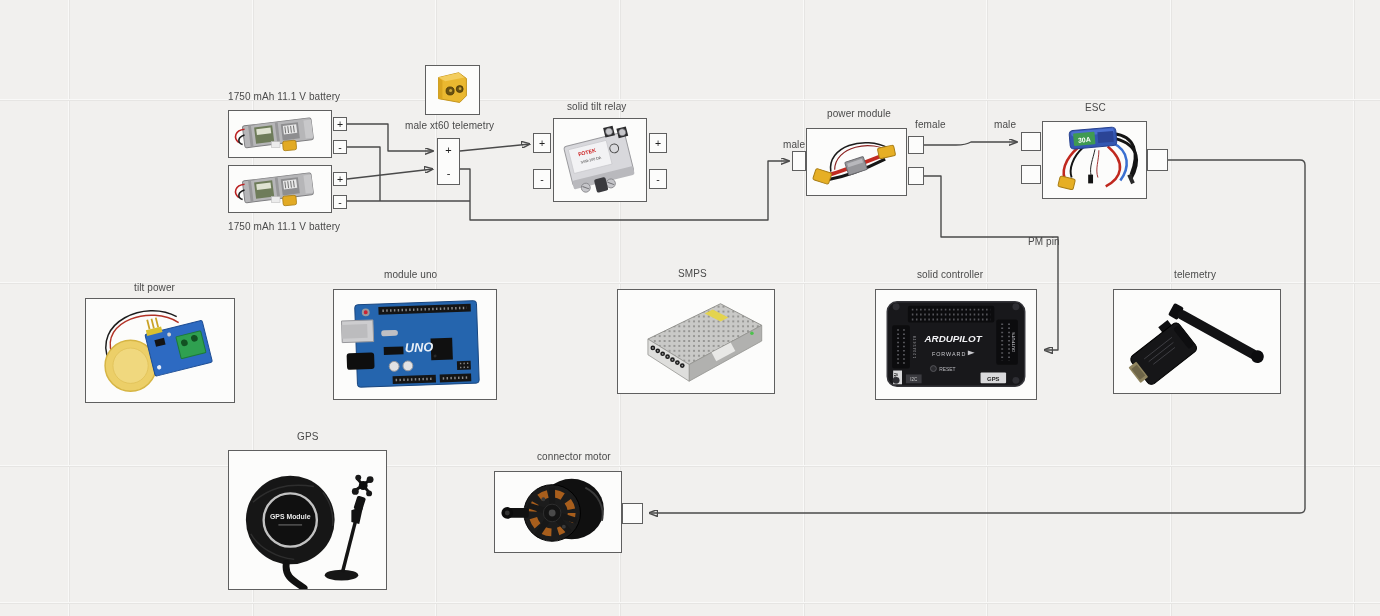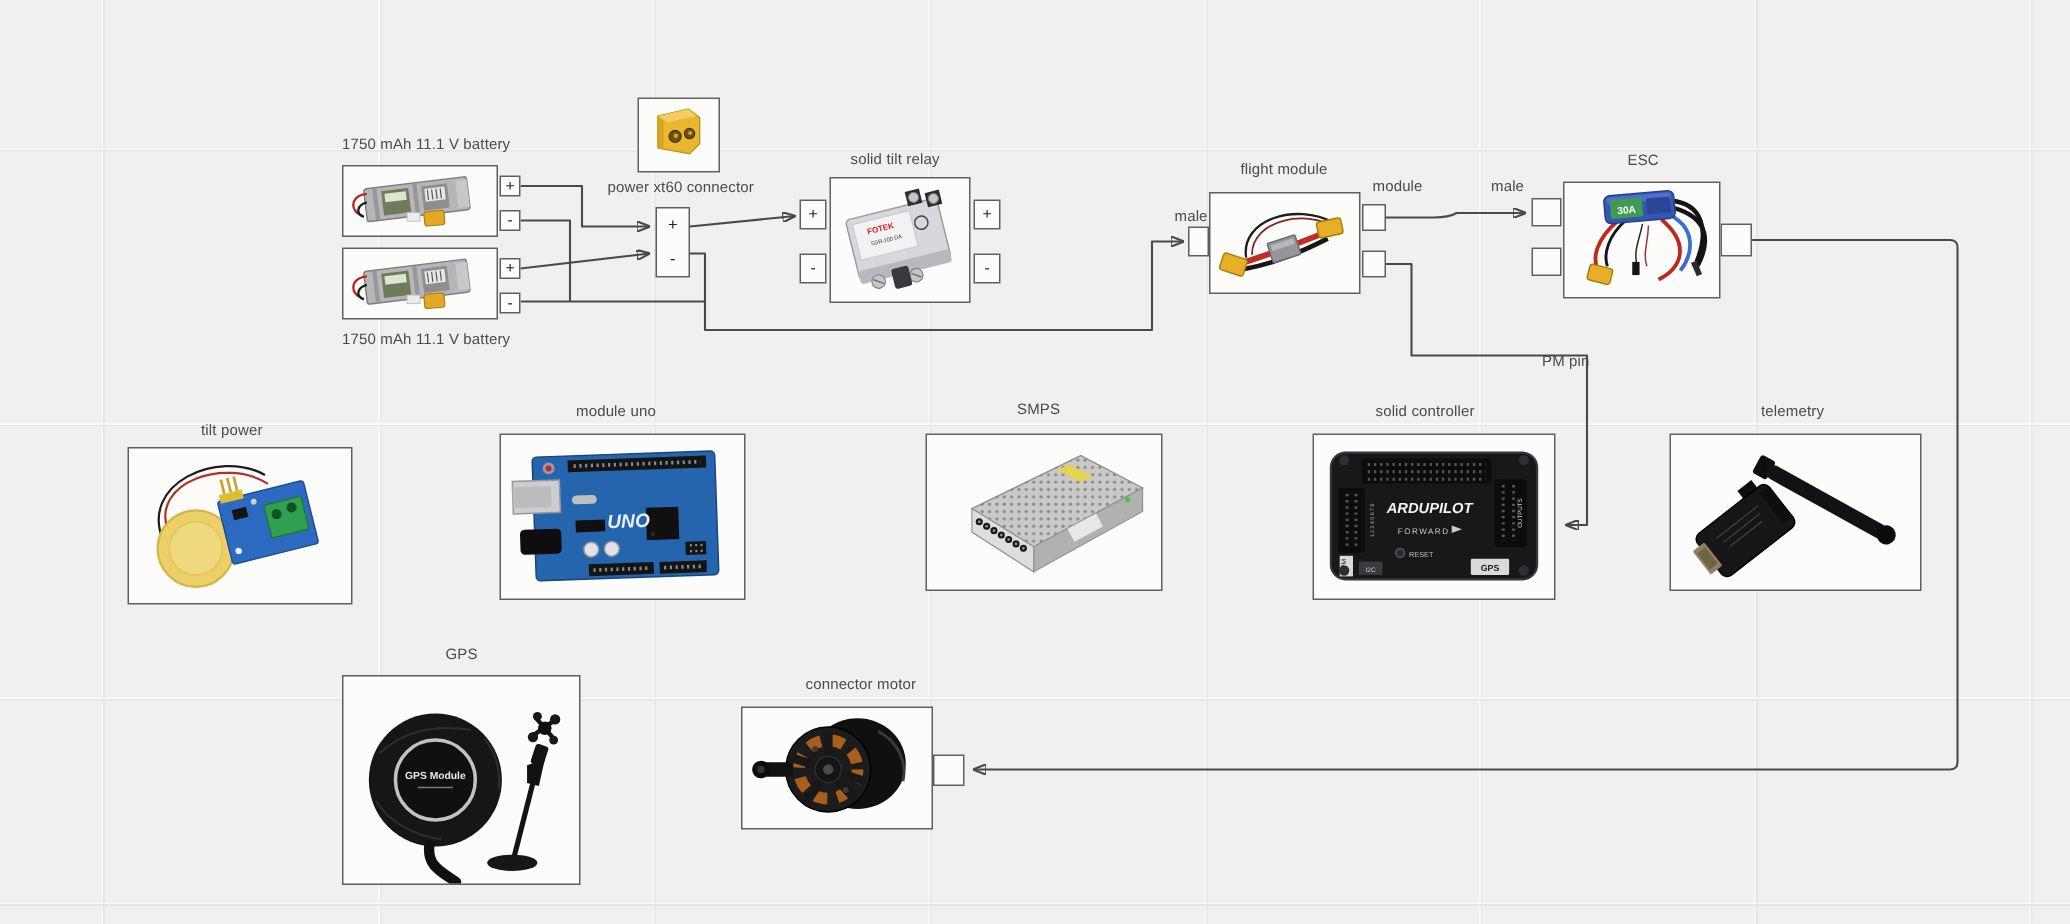--- a/index.html
+++ b/index.html
@@ -119,21 +119,21 @@
     <svg viewBox="0 0 55 50">
       <polygon points="13,12 34,7 42,13 42,31 35,38 13,34" fill="#eab830" stroke="#c2921a"></polygon>
       <polygon points="13,12 34,7 40,12 20,16" fill="#f3cd5e"></polygon>
       <polygon points="13,12 13,34 17,35 17,15" fill="#d9a520"></polygon>
       <circle cx="25" cy="26" r="4.2" fill="#6a5212" stroke="#463405" stroke-width="0.8"></circle>
       <circle cx="35" cy="24" r="3.6" fill="#6a5212" stroke="#463405" stroke-width="0.8"></circle>
       <circle cx="25.5" cy="25.5" r="1.6" fill="#caa63a"></circle>
       <circle cx="35.4" cy="23.6" r="1.4" fill="#caa63a"></circle>
     </svg>
   </div>
-  <div class="lbl" style="left:405px;top:120px">power xt60 connector</div>
+  <div class="lbl" style="left:405px;top:120px">male xt60 telemetry</div>
   <div class="node" style="left:437px;top:138px;width:23px;height:47px">
     <span>+</span>
     <span>-</span>
   </div>
 
   <div class="lbl" style="left:567px;top:101px">solid tilt relay</div>
   <div class="box" style="left:553px;top:118px;width:94px;height:84px">
     <svg viewBox="0 0 94 84">
       <g transform="rotate(-14 47 42)">
         <rect x="14" y="20" width="64" height="42" rx="3" fill="#d8d8dc" stroke="#9a9a9e"></rect>
@@ -160,23 +160,23 @@
   <div class="pin" style="left:533px;top:169px;width:18px;height:20px">
       <span>-</span>
     </div>
   <div class="pin" style="left:649px;top:133px;width:18px;height:20px">
       <span>+</span>
     </div>
   <div class="pin" style="left:649px;top:169px;width:18px;height:20px">
       <span>-</span>
     </div>
 
-  <div class="lbl" style="left:827px;top:108px">flight module</div>
+  <div class="lbl" style="left:827px;top:108px">power module</div>
   <div class="lbl" style="left:783px;top:139px">male</div>
-  <div class="lbl" style="left:915px;top:119px">module</div>
+  <div class="lbl" style="left:915px;top:119px">female</div>
   <div class="box" style="left:806px;top:128px;width:101px;height:68px">
     <svg viewBox="0 0 101 68">
       <path d="M24,44 C20,18 58,6 84,20" fill="none" stroke="#1c1c1c" stroke-width="1.6"></path>
       <path d="M28,42 C28,18 66,10 86,24" fill="none" stroke="#8a2020" stroke-width="1.2"></path>
       <path d="M20,48 C40,42 60,34 78,27" fill="none" stroke="#c22b22" stroke-width="4"></path>
       <path d="M22,52 C44,48 62,40 80,31" fill="none" stroke="#161616" stroke-width="3.2"></path>
       <g transform="rotate(18 16 48)">
           <rect x="7" y="43" width="17" height="12" rx="2" fill="#e6af25" stroke="#a87c12"></rect>
         </g>
       <g transform="rotate(-12 82 24)">

